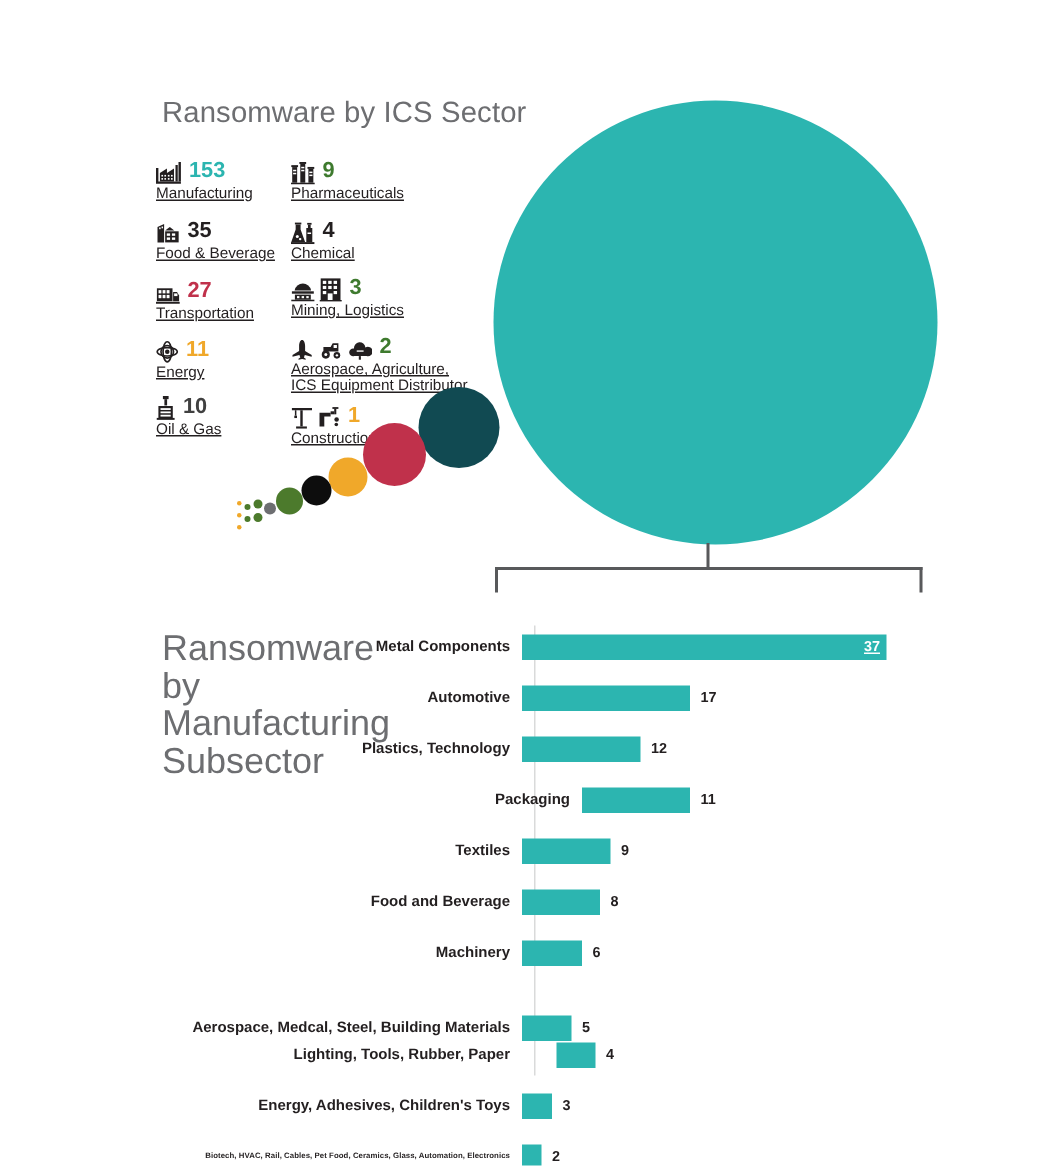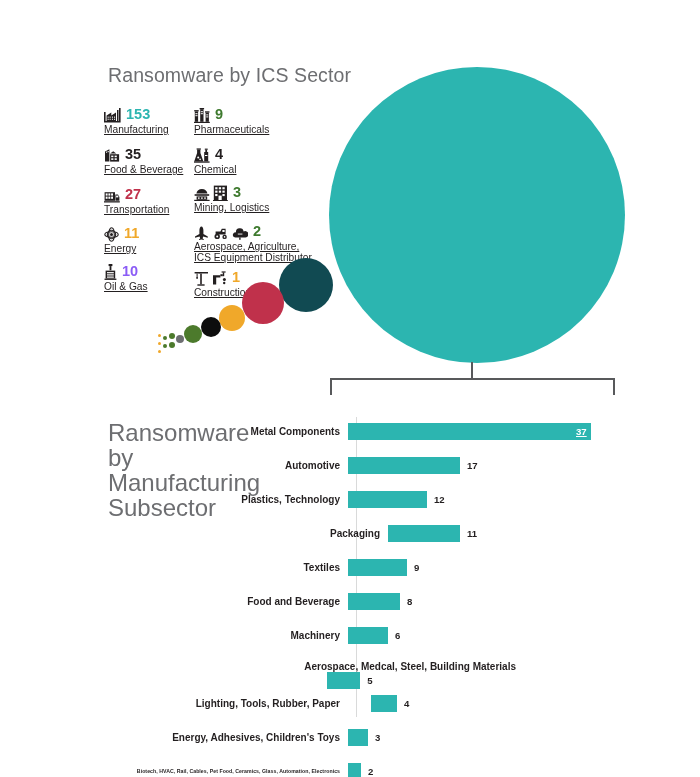--- a/index.html
+++ b/index.html
@@ -188,21 +188,21 @@
               <path d="M1.6 6.6 L11.2 6.6 L11.2 14.6 L1.6 14.6 Z"></path>
               <rect x="0.5" y="14.6" width="11.9" height="1.3"></rect>
               <g fill="#ffffff">
                     <rect x="3" y="8.1" width="6.8" height="1.2"></rect>
                     <rect x="3" y="10.3" width="6.8" height="1.2"></rect>
                     <rect x="3" y="12.5" width="6.8" height="1.2"></rect>
                   </g>
             </g>
               </svg>
           </span>
-          <span class="legend-num" style="color:#8b5cf6">10</span>
+          <span class="legend-num" style="color:#404040">10</span>
         </div>
         <div class="legend-label">Oil &amp; Gas</div>
       </div>
 
     </div>
 
     <div class="legend-col right">
 
       <div class="legend-item" style="top:0px;">
         <div class="legend-row">
@@ -454,21 +454,21 @@
     </div>
 
     <div class="bar-row" style="top:212px;">
       <div class="bar-label">Machinery</div>
       <div class="bar-wrap">
         <div class="bar" style="width:40px;"></div>
         <div class="bar-val">6</div>
       </div>
     </div>
 
-    <div class="bar-row" style="top:246px;flex-direction:column;">
+    <div class="bar-row" style="top:262px;">
       <div class="bar-label">Aerospace, Medcal, Steel, Building Materials</div>
       <div class="bar-wrap">
         <div class="bar" style="width:33px;"></div>
         <div class="bar-val">5</div>
       </div>
     </div>
 
     <div class="bar-row" style="top:280px;gap:23px;">
       <div class="bar-label">Lighting, Tools, Rubber, Paper</div>
       <div class="bar-wrap">

